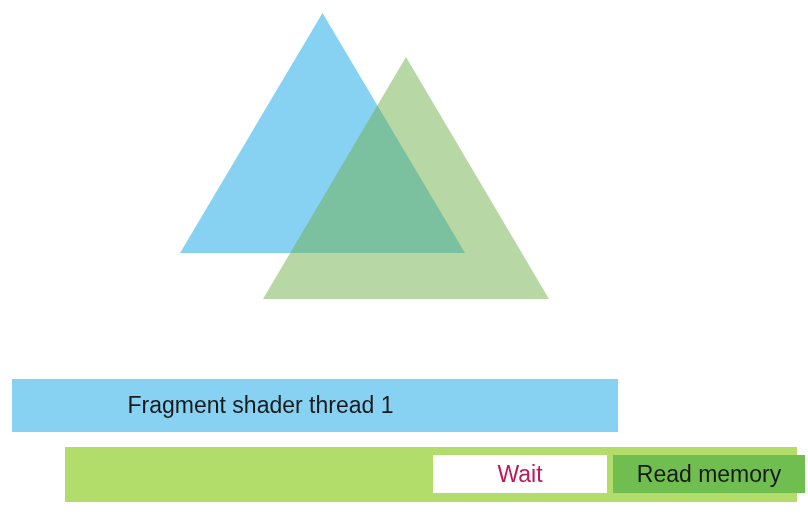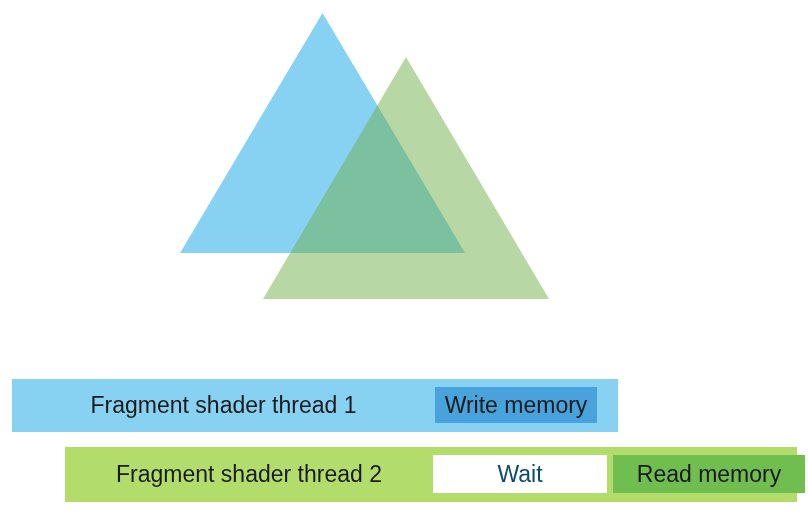--- a/index.html
+++ b/index.html
@@ -27,20 +27,21 @@
   .bar-label {
     position: absolute;
     top: 0;
     height: 100%;
     display: flex;
     align-items: center;
     justify-content: center;
     font-size: 23px;
     color: #1a1a1a;
     white-space: nowrap;
+    margin-left: 37px;
   }
   .segment {
     position: absolute;
     display: flex;
     align-items: center;
     justify-content: center;
     font-size: 23px;
     color: #1a1a1a;
     white-space: nowrap;
   }
@@ -88,28 +89,24 @@
 
 <div class="canvas">
 
   <svg class="triangles-svg" width="808" height="340" viewBox="0 0 808 340">
     <polygon points="322.5,13 180,253 465,253" fill="#87D2F2"></polygon>
     <polygon points="406,57 263,299 549,299" fill="rgba(112, 176, 75, 0.5)"></polygon>
   </svg>
 
   <div class="bar thread1-bar" style="background-color: rgb(135, 210, 242);">
     <div class="bar-label">Fragment shader thread 1</div>
-    <div class="segment write-segment" style="background-color: rgb(72, 162, 219);">
-      <span>Write memory</span>
-    </div>
   </div>
 
   <div class="bar thread2-bar" style="background-color: rgb(179, 221, 107);">
-    <div class="bar-label">Fragment shader thread 2</div>
-    <div class="segment wait-segment" style="background-color: rgb(255, 255, 255); color: #0c4a6e;">
+    <div class="segment wait-segment" style="background-color: rgb(255, 255, 255); color: #be185d;">
       <span>Wait</span>
     </div>
     <div class="segment read-segment" style="background-color: rgb(112, 190, 80);">
       <span>Read memory</span>
     </div>
   </div>
 
 </div>
 
 </body></html>

